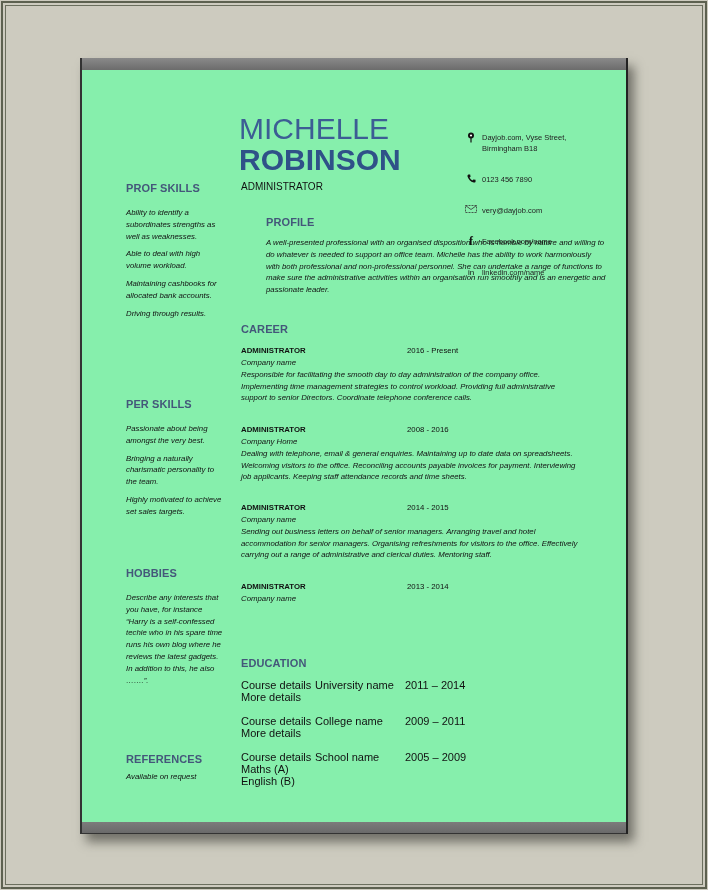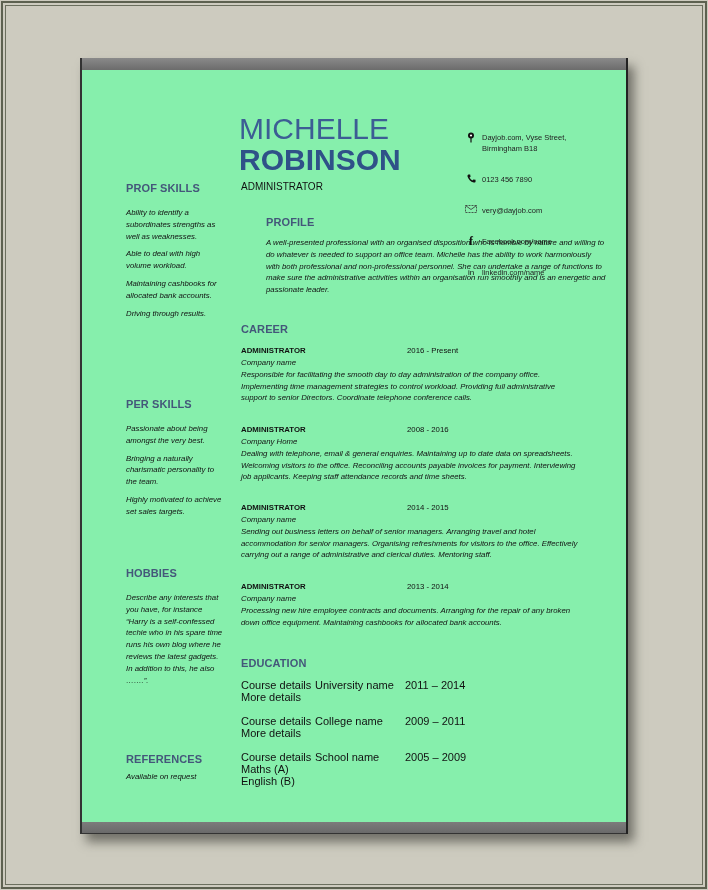--- a/index.html
+++ b/index.html
@@ -174,21 +174,20 @@
 
   <div class="job" style="top:444px;">
     <div class="job-title"><span>ADMINISTRATOR</span><span class="job-date">2014 - 2015</span></div>
     <div class="small">Company name</div>
     <div class="small">Sending out business letters on behalf of senior managers. Arranging travel and hotel accommodation for senior managers. Organising refreshments for visitors to the office. Effectively carrying out a range of administrative and clerical duties. Mentoring staff.</div>
   </div>
 
   <div class="job" style="top:523px;">
     <div class="job-title"><span>ADMINISTRATOR</span><span class="job-date">2013 - 2014</span></div>
     <div class="small">Company name</div>
-    <div class="small">Processing new hire employee contracts and documents. Arranging for the repair of any broken down office equipment. Maintaining cashbooks for allocated bank accounts.</div>
   </div>
 
   <div class="abs right-col" style="top:599px;">
     <div class="sec-head">EDUCATION</div>
   </div>
 
   <div class="edu-row" style="top:621px;">
     <div>Course details</div>
     <div class="c2">University name</div>
     <div class="c3">2011 – 2014</div>

